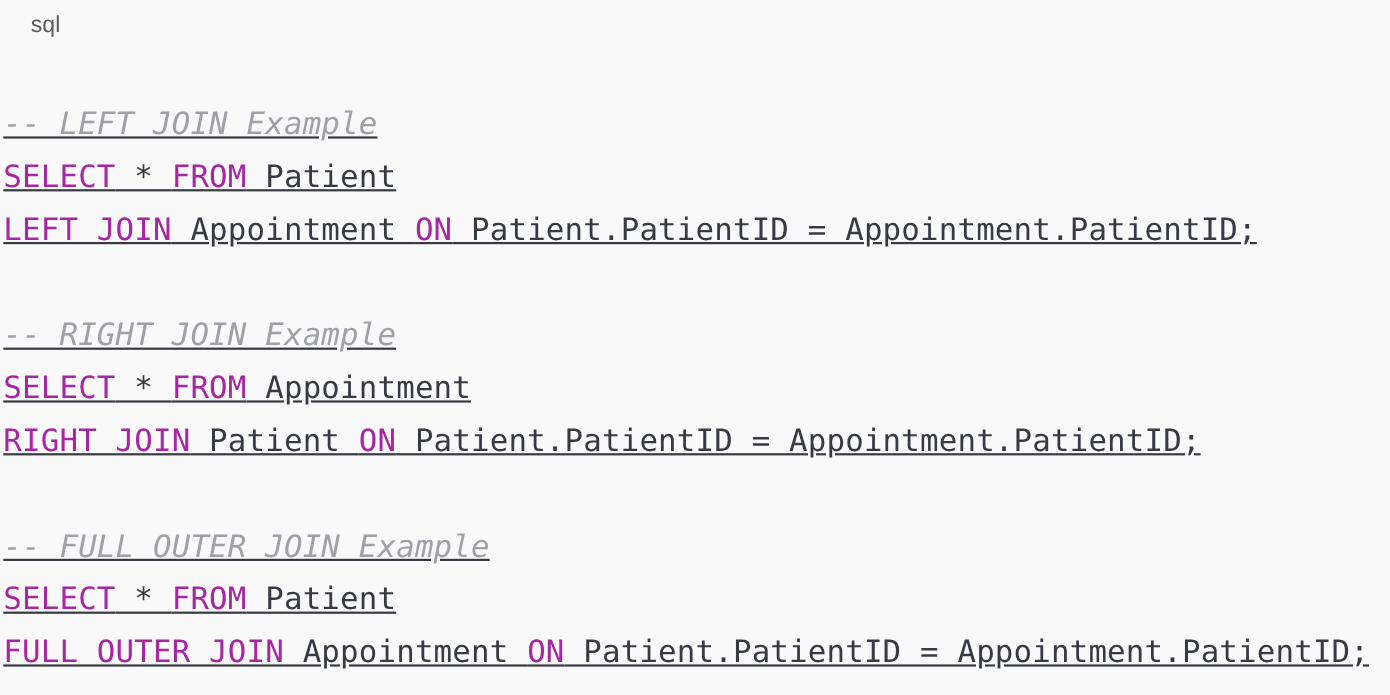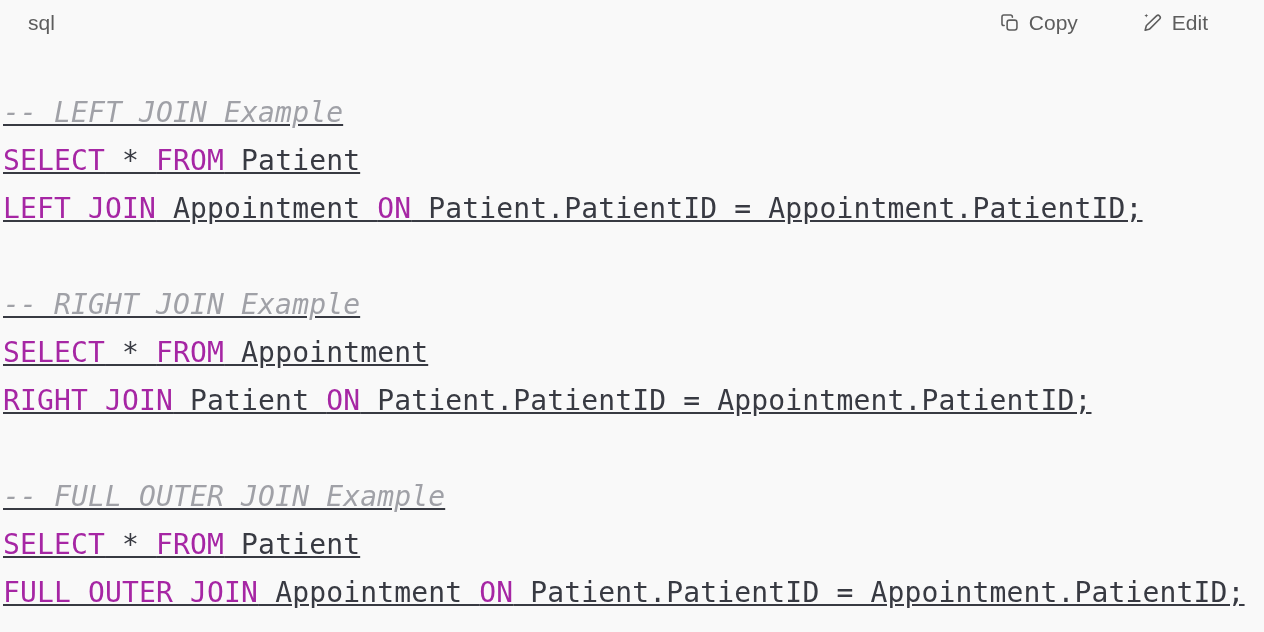--- a/index.html
+++ b/index.html
@@ -24,21 +24,21 @@
     background: var(--background);
     display: flex;
     flex-direction: column;
   }
   .code-header {
     height: 45px;
     flex: 0 0 45px;
     display: flex;
     align-items: center;
     justify-content: space-between;
-    padding: 0 56px 0 28px;
+    padding: 0 76px 0 28px;
     color: var(--header-text);
   }
   .lang-label {
     font-size: 21px;
     line-height: 1;
     color: var(--header-text);
   }
   .header-actions {
     display: flex;
     align-items: center;
@@ -85,42 +85,19 @@
   .tok-plain   { color: var(--code-text); }
 </style>
 </head>
 <body>
 
 <div class="code-block">
 
   <div class="code-header">
     <span class="lang-label">sql</span>
 
-    <div class="header-actions">
-
-      <button class="action-button">
-        <span>
-          <svg width="21" height="21" viewBox="0 0 24 24" fill="none" stroke-width="1.8" stroke-linecap="round" stroke-linejoin="round">
-            <rect x="9.3" y="9.3" width="11.2" height="11.2" rx="2.6"></rect>
-            <path d="M5.9 15.4h-.4a2.1 2.1 0 0 1-2.1-2.1V5.6a2.1 2.1 0 0 1 2.1-2.1h7.7a2.1 2.1 0 0 1 2.1 2.1V6"></path>
-          </svg>
-        </span>
-        <span>Copy</span>
-      </button>
-
-      <button class="action-button">
-        <span>
-          <svg width="21" height="21" viewBox="0 0 24 24" fill="none" stroke-width="1.8" stroke-linecap="round" stroke-linejoin="round">
-            <path d="M16.6 4.4a2.55 2.55 0 0 1 3.6 3.6L9.2 19a2.4 2.4 0 0 1-1.1.62L3.6 20.8l1.18-4.5A2.4 2.4 0 0 1 5.4 15.2z"></path>
-            <path d="M4.9 1.9l.62 1.58 1.58.62-1.58.62L4.9 6.3l-.62-1.58L2.7 4.1l1.58-.62z" fill="#5D5D5D" stroke="none"></path>
-          </svg>
-        </span>
-        <span>Edit</span>
-      </button>
-
-    </div>
   </div>
 
   <div class="code-scroll">
     <pre class="code-content"><div class="code-line"><span class="tok-comment">-- LEFT JOIN Example</span></div><div class="code-line"><span class="tok-keyword">SELECT</span><span class="tok-plain"> * </span><span class="tok-keyword">FROM</span><span class="tok-plain"> Patient</span></div><div class="code-line"><span class="tok-keyword">LEFT JOIN</span><span class="tok-plain"> Appointment </span><span class="tok-keyword">ON</span><span class="tok-plain"> Patient.PatientID = Appointment.PatientID;</span></div><div class="code-line"></div><div class="code-line"><span class="tok-comment">-- RIGHT JOIN Example</span></div><div class="code-line"><span class="tok-keyword">SELECT</span><span class="tok-plain"> * </span><span class="tok-keyword">FROM</span><span class="tok-plain"> Appointment</span></div><div class="code-line"><span class="tok-keyword">RIGHT JOIN</span><span class="tok-plain"> Patient </span><span class="tok-keyword">ON</span><span class="tok-plain"> Patient.PatientID = Appointment.PatientID;</span></div><div class="code-line"></div><div class="code-line"><span class="tok-comment">-- FULL OUTER JOIN Example</span></div><div class="code-line"><span class="tok-keyword">SELECT</span><span class="tok-plain"> * </span><span class="tok-keyword">FROM</span><span class="tok-plain"> Patient</span></div><div class="code-line"><span class="tok-keyword">FULL OUTER JOIN</span><span class="tok-plain"> Appointment </span><span class="tok-keyword">ON</span><span class="tok-plain"> Patient.PatientID = Appointment.PatientID;</span></div></pre>
   </div>
 
 </div>
 
 </body></html>

